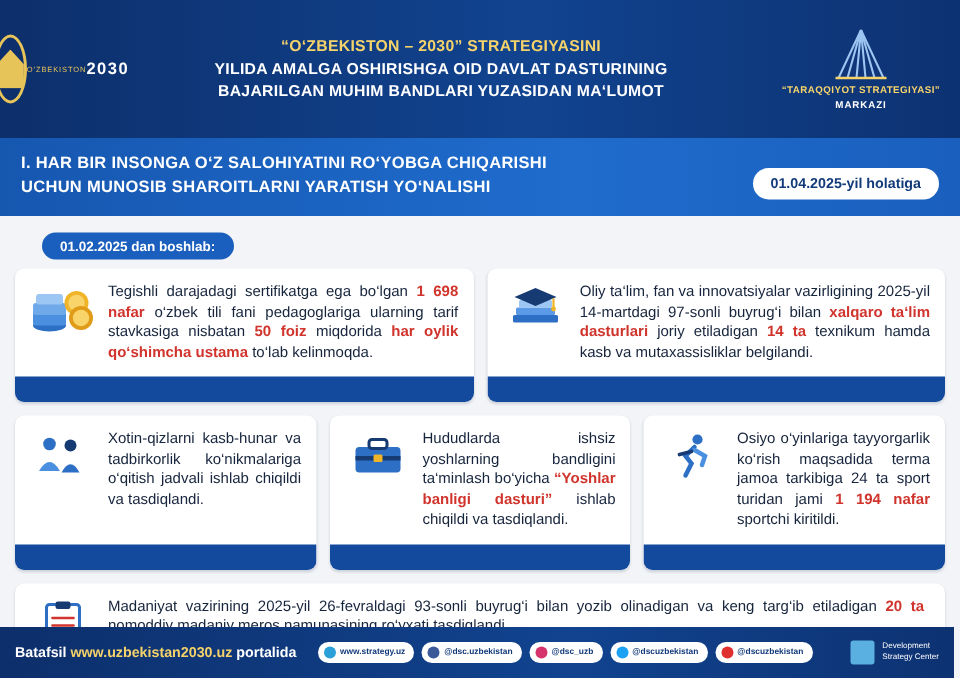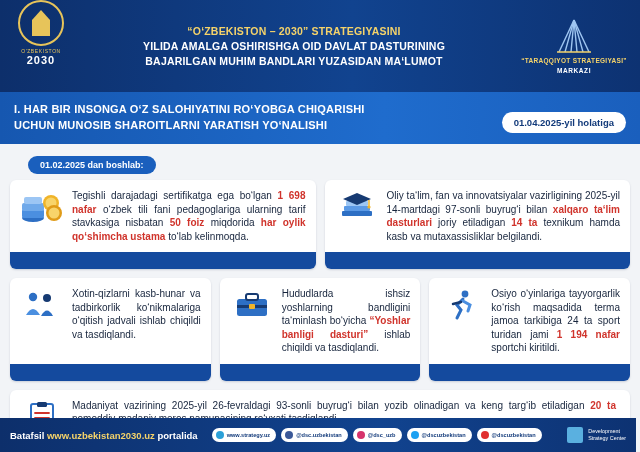--- a/index.html
+++ b/index.html
@@ -13,21 +13,21 @@
 
   
   .header {
     position: relative;
     height: 92px;
     background: linear-gradient(90deg, #0d2f6b 0%, #11438f 55%, #0d3272 100%);
     display: flex; align-items: center;
   }
   .emblem {
     width: 82px; height: 92px;
-    display: flex; flex-direction: column; align-items: center; 
+    display: flex; flex-direction: row; align-items: center; justify-content: center;
     color: #ffffff;
   }
   .emblem .ring {
     width: 46px; height: 46px; border: 2px solid #e7c45a; border-radius: 50%;
     display: flex; align-items: center; justify-content: center;
     position: relative;
   }
   .emblem .ring:before {
     content: "";
     width: 18px; height: 26px;

